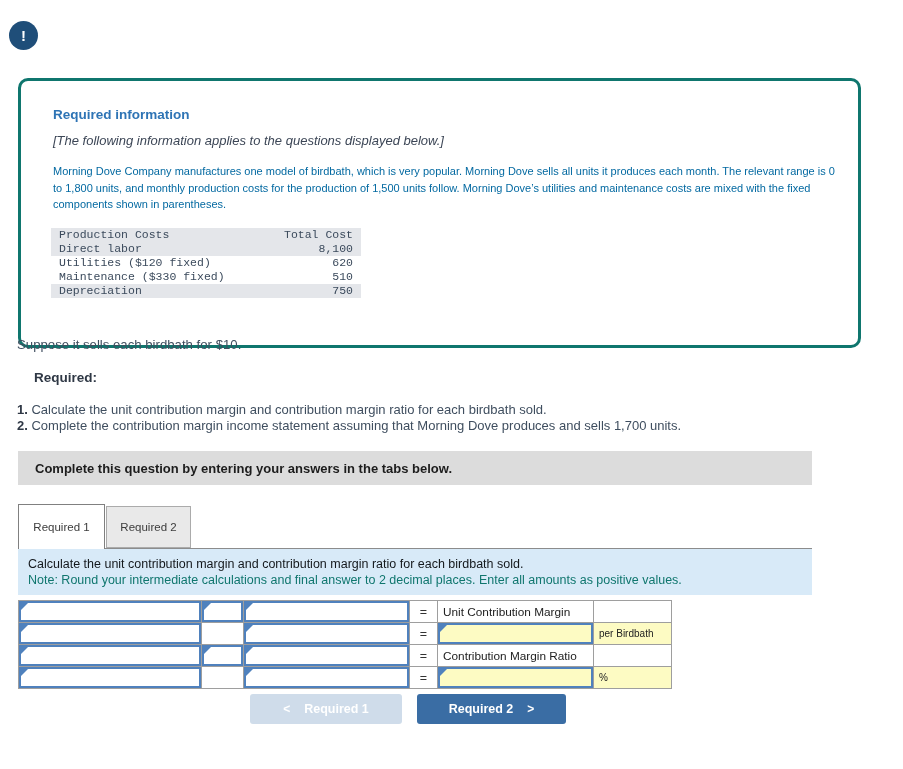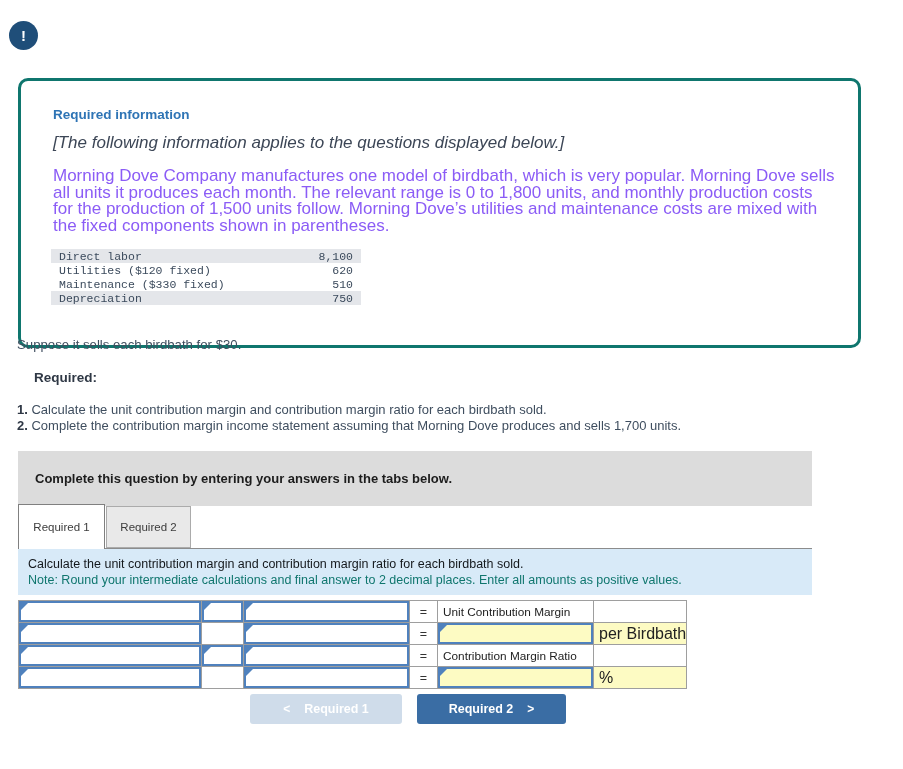--- a/index.html
+++ b/index.html
@@ -7,39 +7,39 @@
   #page { position:relative; width:903px; height:769px; background:#fff; overflow:hidden; }
 
   
   .info-box { position:absolute; left:18px; top:30px; width:843px; height:270px;
               border:3px solid #0f766e; border-radius:10px; background:#fff;margin-top:48px; }
   .alert-circle { position:absolute; left:9px; top:21px; width:29px; height:29px; border-radius:50%;
                   background:#1f4e79; color:#fff; font-weight:bold; font-size:15px;
                   display:flex; align-items:center; justify-content:center; z-index:3; }
   .info-inner { padding:26px 32px 0 32px; }
   .info-heading { color:#2e74b5; font-weight:bold; font-size:13.5px; margin-bottom:11px; }
-  .info-note { color:#3c4656; font-style:italic; font-size:17px; margin-bottom:15px; }
-  .info-para { color:#8b5cf6; font-size:17px; line-height:16.5px; margin-bottom:15px; width:784px; }
+  .info-note { color:#3c4656; font-style:italic; font-size:13px; margin-bottom:15px; }
+  .info-para { color:#0369a1; font-size:11px; line-height:16.5px; margin-bottom:15px; width:784px; }
 
   .cost-table { border-collapse:collapse; font-family:"Liberation Mono","DejaVu Sans Mono",monospace;
                 font-size:11.5px; color:#3b4a5c; margin-left:-2px; }
   .cost-table td { padding:0 8px; height:14px; white-space:pre; }
   .cost-table td.val { text-align:right; width:110px; }
   .cost-table td.name { width:200px; }
   .cost-table tr.alt { background:#e4e6ea; }
 
   
   .sell-line { position:absolute; left:17px; top:337px; font-size:13.2px; color:#3f4e5f; }
   .required-heading { position:absolute; left:17px; top:370px; font-size:13.5px; font-weight:bold; color:#2f3845;padding-left:17px; }
   .req-item { position:absolute; left:17px; font-size:13px; color:#3f4e5f;text-align:center; }
   .req-item b { color:#2f3845; }
   .req-1 { top:402px; } .req-2 { top:418px; }
 
   
-  .task-bar { position:absolute; left:18px; top:451px; width:794px; height:55px; background:#dcdcdc;
+  .task-bar { position:absolute; left:18px; top:451px; width:794px; height:34px; background:#dcdcdc;
               display:flex; align-items:center; padding-left:17px;
               font-weight:bold; font-size:13px; color:#1c1c1c; }
 
   
   .tab { position:absolute; font-size:11.5px; color:#3c3c3c; display:flex; align-items:center; justify-content:center; cursor:pointer; }
   .tab-active { left:18px; top:504px; width:87px; height:45px; background:#fff;
                 border:1px solid #808080; border-bottom:none; z-index:2; }
   .tab-inactive { left:106px; top:506px; width:85px; height:42px; background:#e9e9e9;
                   border:1px solid #ababab; }
 
@@ -52,21 +52,21 @@
   
   .worksheet { position:absolute; left:18px; top:600px; border-collapse:collapse; }
   .worksheet td { border:1px solid #9e9e9e; padding:0; height:22px; background:#fff; }
   .worksheet { border:1px solid #4d4d4d; }
   .cellbox { position:relative; width:100%; height:100%; border:2px solid #4f81bd; background:#fff; }
   .cellbox.yellow { background:#fdfbc3; }
   .cellbox::before { content:""; position:absolute; left:0; top:0; width:0; height:0;
                      border-top:7px solid #4f81bd; border-right:7px solid transparent; }
   .eq-cell { text-align:center; font-size:12.5px; color:#333; }
   .label-cell { font-size:11.8px; color:#222; padding-left:5px !important; white-space:nowrap; }
-  .unit-cell { font-size:16px; color:#222; padding-left:5px !important; background:#fdfbc3 !important; white-space:nowrap; }
+  .unit-cell { font-size:10px; color:#222; padding-left:5px !important; background:#fdfbc3 !important; white-space:nowrap; }
 
   
   .btn { position:absolute; top:694px; height:30px; border:none; border-radius:3px; color:#fff;
          font-weight:bold; font-size:12.5px; font-family:"Liberation Sans",sans-serif;
          display:flex; align-items:center; justify-content:center; gap:14px; cursor:pointer; }
   .btn-prev { left:250px; width:152px; background:#cfdcea; }
   .btn-next { left:417px; width:149px; background:#3a6da4; }
   .btn .chev { font-weight:bold; font-size:12px; }
 </style>
 </head>
@@ -76,20 +76,24 @@
 
   <div class="alert-circle">!</div>
 
   <div class="info-box">
     <div class="info-inner">
       <div class="info-heading">Required information</div>
       <div class="info-note">[The following information applies to the questions displayed below.]</div>
       <div class="info-para">Morning Dove Company manufactures one model of birdbath, which is very popular. Morning Dove sells all units it produces each month. The relevant range is 0 to 1,800 units, and monthly production costs for the production of 1,500 units follow. Morning Dove’s utilities and maintenance costs are mixed with the fixed components shown in parentheses.</div>
       <table class="cost-table">
         <tbody>
+            <tr class="alt">
+          <td class="name">Production Costs</td>
+          <td class="val">Total Cost</td>
+        </tr>
         <tr class="alt">
           <td class="name">Direct labor</td>
           <td class="val">8,100</td>
         </tr>
         <tr>
           <td class="name">Utilities ($120 fixed)</td>
           <td class="val">620</td>
         </tr>
         <tr>
           <td class="name">Maintenance ($330 fixed)</td>
@@ -97,21 +101,21 @@
         </tr>
         <tr class="alt">
           <td class="name">Depreciation</td>
           <td class="val">750</td>
         </tr>
       </tbody>
         </table>
     </div>
   </div>
 
-  <div class="sell-line">Suppose it sells each birdbath for $30.</div>
+  <div class="sell-line">Suppose it sells each birdbath for $10.</div>
   <div class="required-heading">Required:</div>
   <div class="req-item req-1">
     <b>1.</b>
     <span>Calculate the unit contribution margin and contribution margin ratio for each birdbath sold.</span>
   </div>
   <div class="req-item req-2">
     <b>2.</b>
     <span>Complete the contribution margin income statement assuming that Morning Dove produces and sells 1,700 units.</span>
   </div>
 

